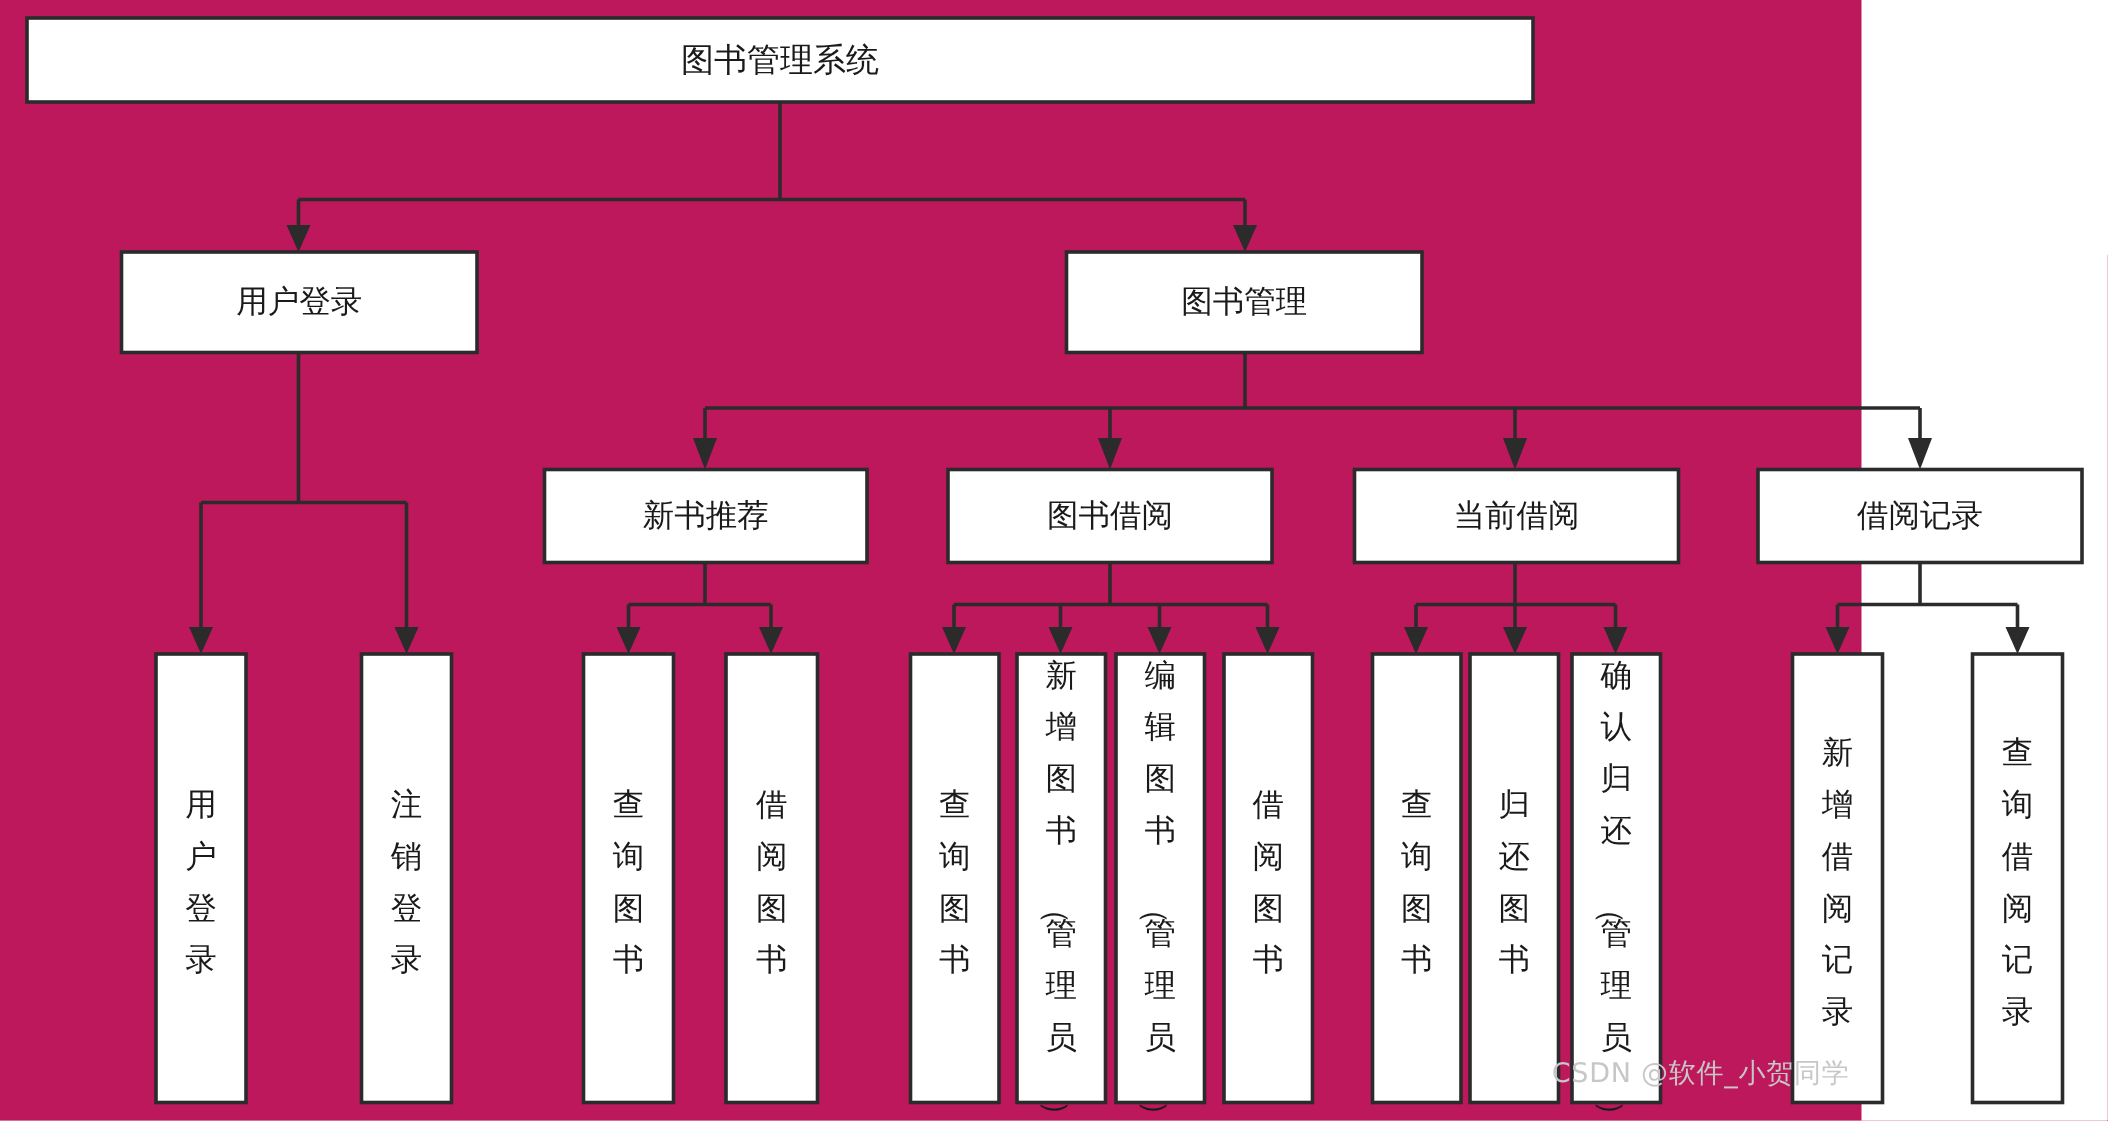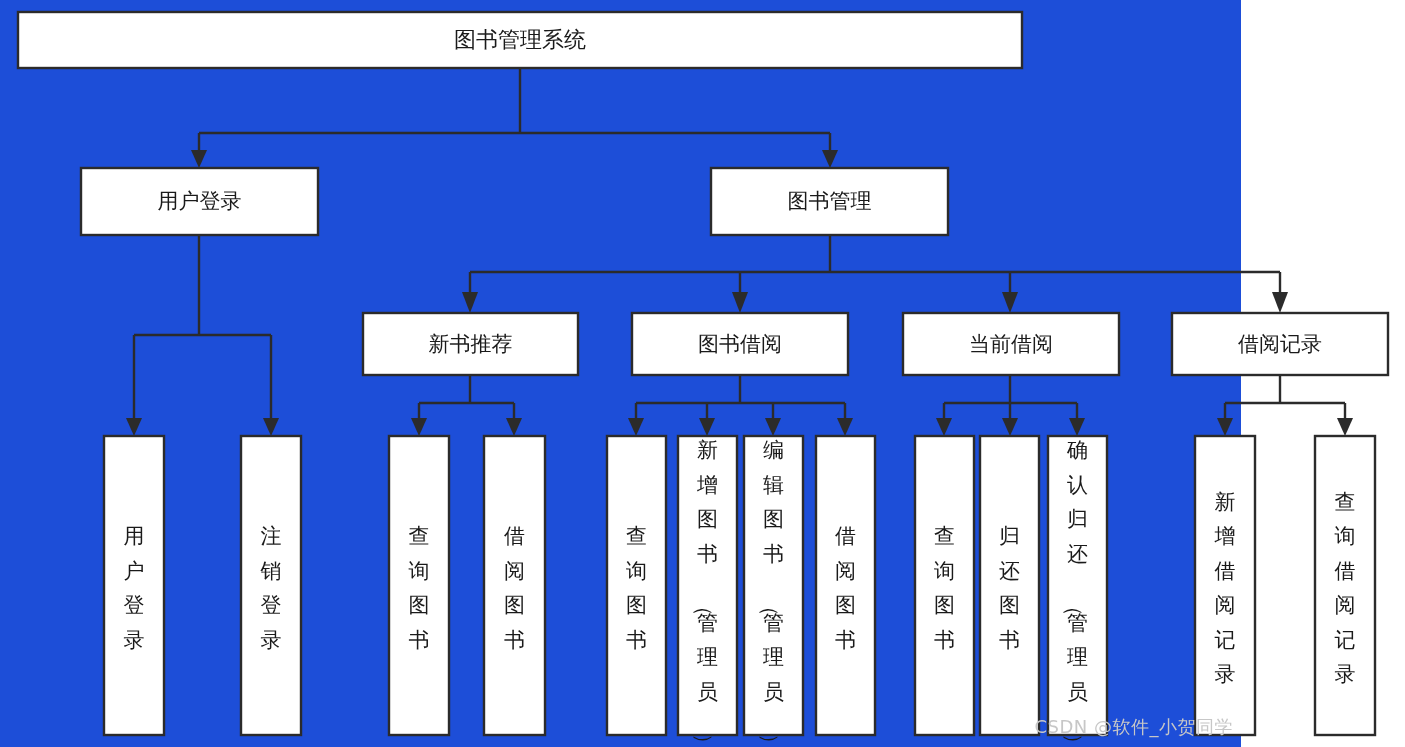--- a/index.html
+++ b/index.html
@@ -11,21 +11,21 @@
   body {
     width: 1405px;
     height: 747px;
     overflow: hidden;
     font-family: "DejaVu Sans", "Liberation Sans", sans-serif;
   }
   #diagram-root {
     position: relative;
     width: 1241px;
     height: 747px;
-    background: #1d4ed8;
+    background: #be185d;
   }
   svg.tree-canvas {
     position: absolute;
     left: 0;
     top: 0;
     width: 1405px;
     height: 747px;
     display: block;
   }
   .node-box {
@@ -55,21 +55,21 @@
     fill: none;
     stroke-linecap: butt;
   }
   .arrow-head {
     fill: #2b2b2b;
     stroke: none;
   }
   .watermark-text {
     position: absolute;
     right: 8px;
-    bottom: 8px;
+    bottom: 20px;
     color: #c7c7c7;
     font-size: 18px;
     font-family: "DejaVu Sans", "Liberation Sans", sans-serif;
     white-space: nowrap;
     letter-spacing: 0.5px;
     user-select: none;
   }
 </style>
 </head>
 <body>

